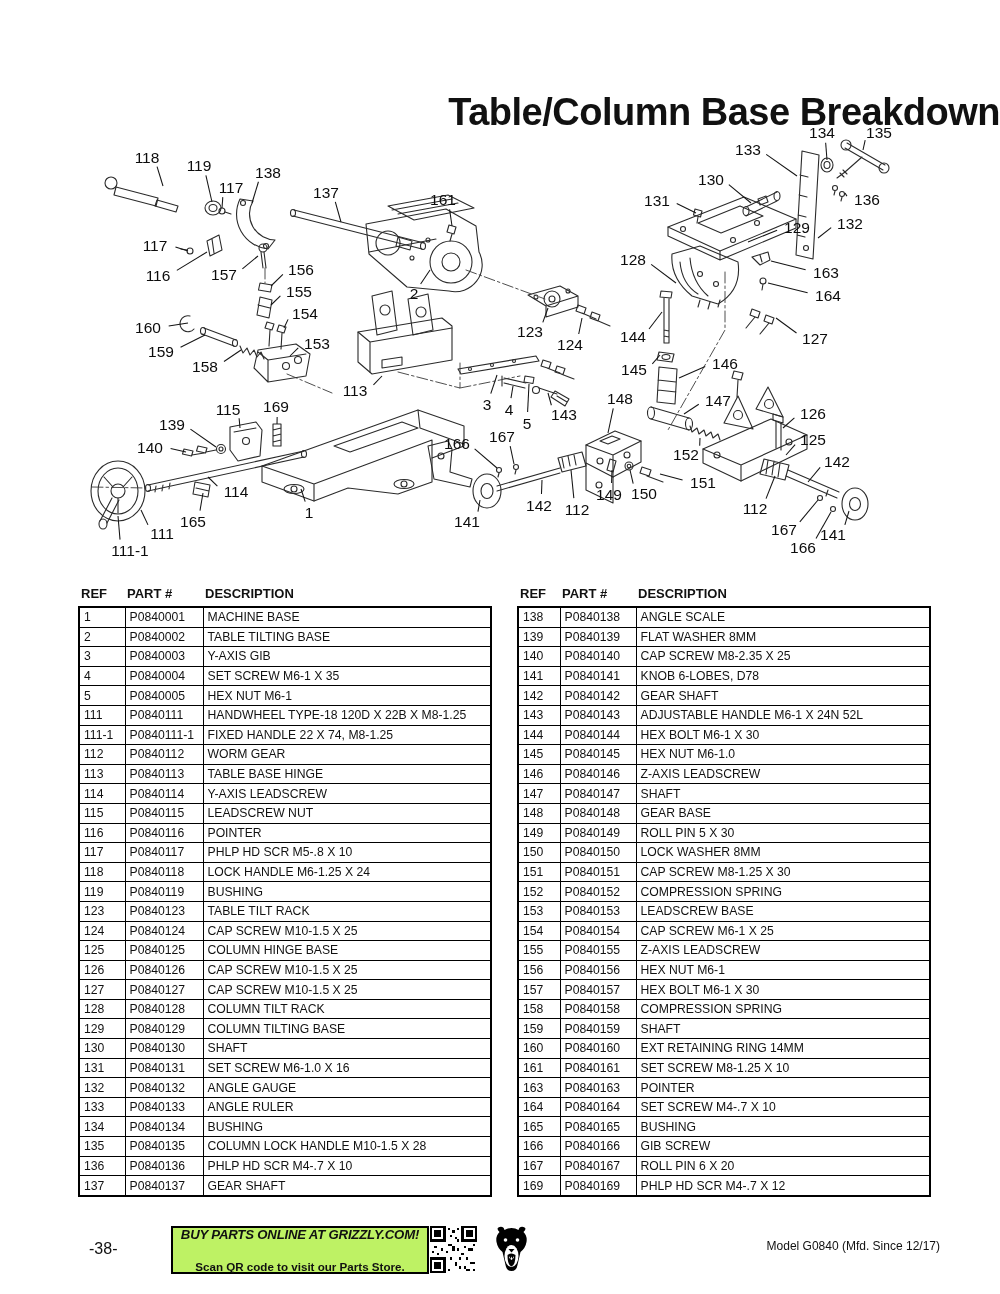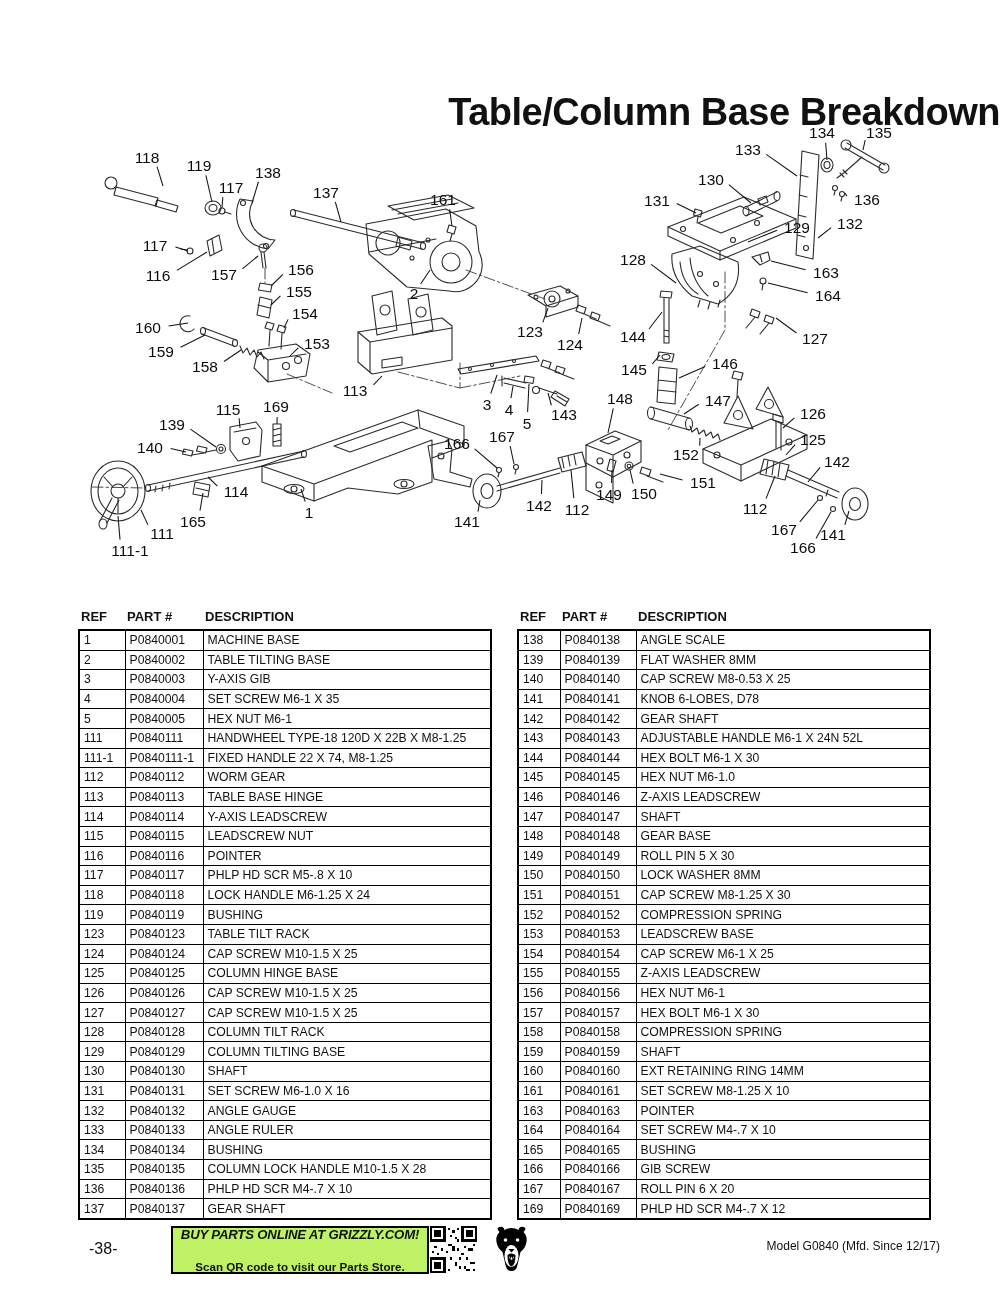--- a/index.html
+++ b/index.html
@@ -6,21 +6,21 @@
   .page{position:relative;width:1000px;height:1294px;margin:0 auto;background:#ffffff;
         font-family:"Liberation Sans",sans-serif;color:#111;overflow:hidden;}
   .title{position:absolute;top:66px;left:0;width:100%;text-align:right;
          font-size:38px;font-weight:bold;letter-spacing:-0.5px;}
   svg.diagram{position:absolute;left:0;top:115px;width:1000px;height:465px;}
   svg.diagram .part{stroke:#2b2b2b;stroke-width:1.1;fill:none;stroke-linejoin:round;stroke-linecap:round;}
   svg.diagram .cl{stroke:#3a3a3a;stroke-width:0.9;fill:none;stroke-dasharray:11 3 2.5 3;}
   svg.diagram .leader{stroke:#141414;stroke-width:1.05;}
   svg.diagram text.callout{font-family:"Liberation Sans",sans-serif;font-size:15.5px;fill:#0c0c0c;text-anchor:middle;}
   .tables{position:absolute;left:78px;top:586px;width:853px;display:flex;gap:25px;}
-  .ptable{flex:1;min-width:0;margin-top:23px;}
+  .ptable{flex:1;min-width:0;}
   .ptable table{border-collapse:collapse;width:100%;table-layout:fixed;}
   .ptable thead th{text-align:left;font-size:13px;font-weight:bold;padding:0 4px 5px 2px;white-space:nowrap;}
   .ptable tbody{border:2px solid #000;}
   .ptable td{border:1px solid #000;font-size:12.2px;padding:1.5px 4px;height:15.6px;
              white-space:nowrap;overflow:hidden;}
   .footer{position:absolute;left:16px;top:1224px;width:100%;height:56px;}
   .pageno{position:absolute;left:73px;top:16px;font-size:16px;}
   .banner{position:absolute;left:155px;top:2px;width:254px;height:44px;border:2px solid #000;
           display:flex;flex-direction:column;justify-content:center;text-align:center;background:#bef264;}
   .banner .b1{font-size:13.2px;font-weight:bold;font-style:italic;letter-spacing:-0.2px;}
@@ -579,21 +579,21 @@
               <td>ANGLE SCALE</td>
             </tr>
             <tr>
               <td>139</td>
               <td>P0840139</td>
               <td>FLAT WASHER 8MM</td>
             </tr>
             <tr>
               <td>140</td>
               <td>P0840140</td>
-              <td>CAP SCREW M8-0.53 X 25</td>
+              <td>CAP SCREW M8-2.35 X 25</td>
             </tr>
             <tr>
               <td>141</td>
               <td>P0840141</td>
               <td>KNOB 6-LOBES, D78</td>
             </tr>
             <tr>
               <td>142</td>
               <td>P0840142</td>
               <td>GEAR SHAFT</td>

